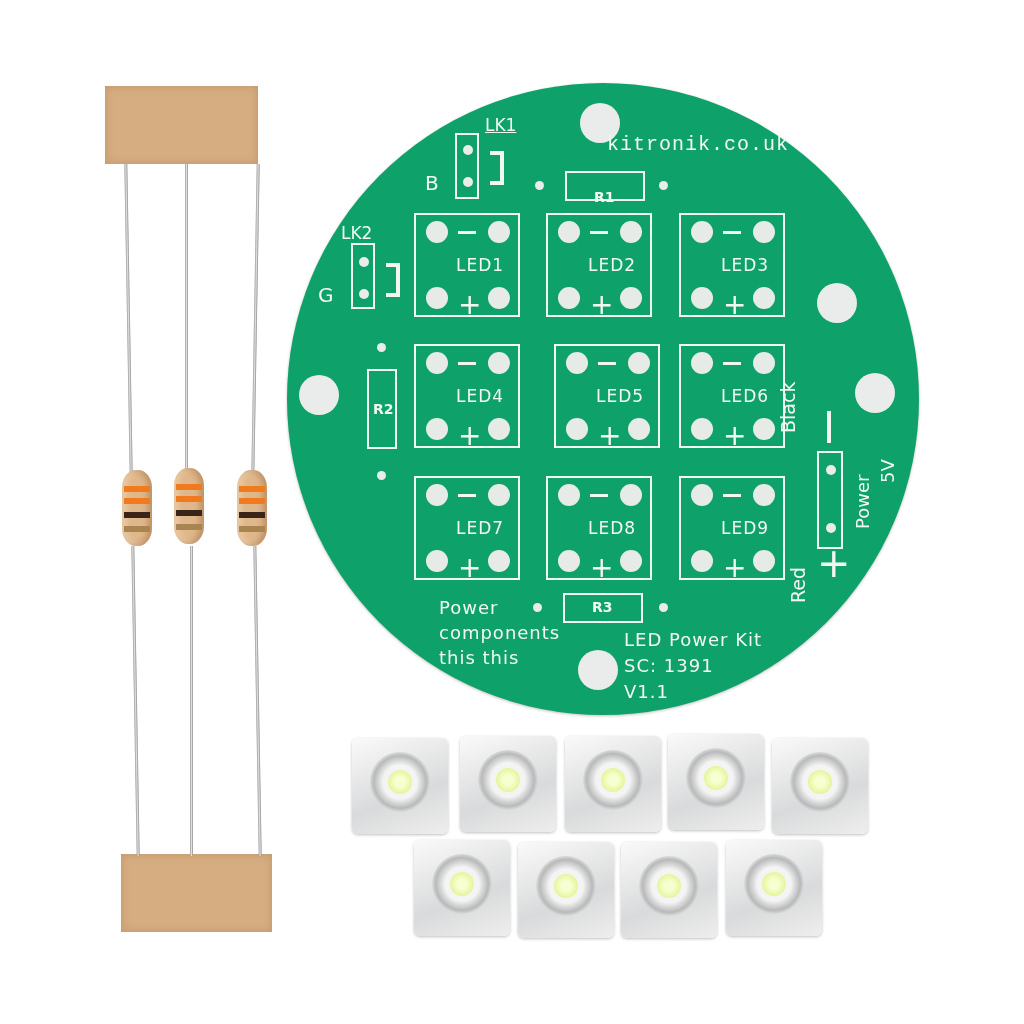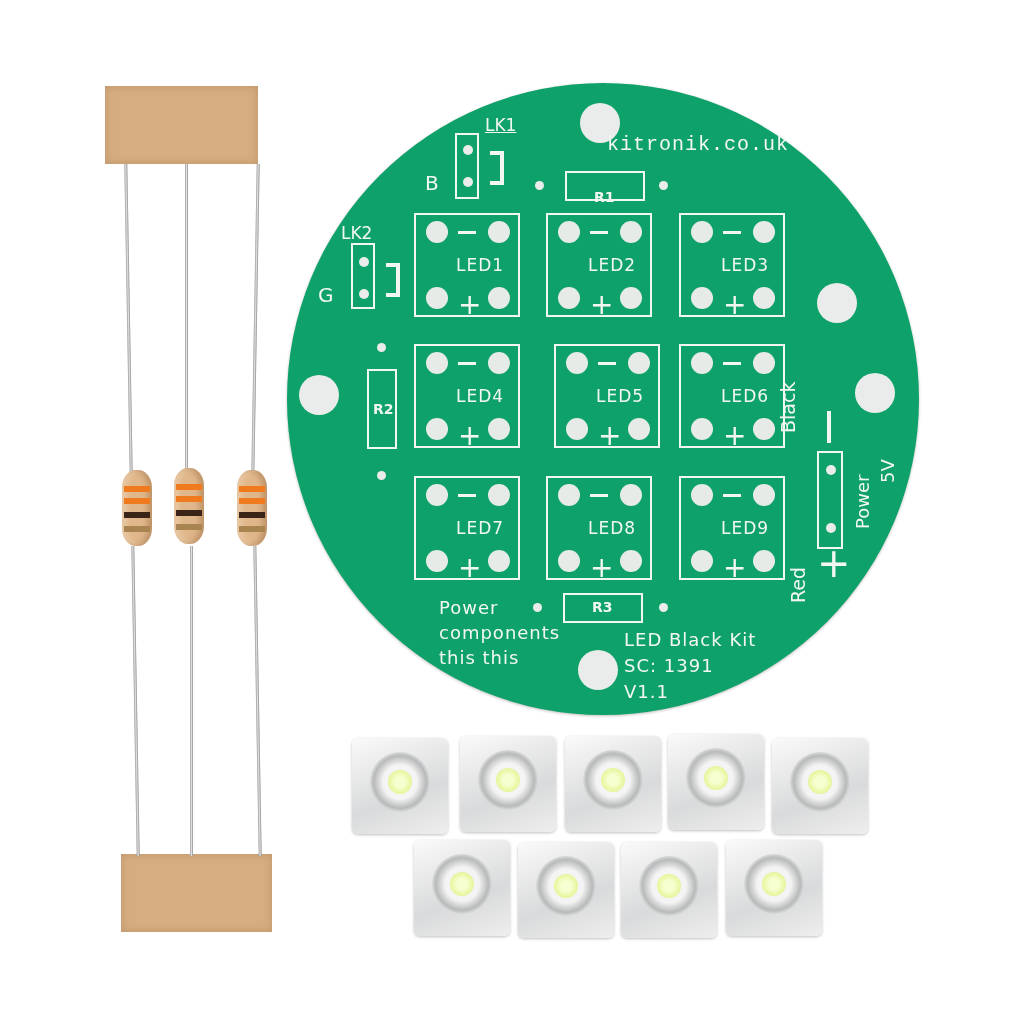--- a/index.html
+++ b/index.html
@@ -195,21 +195,21 @@
   </div>
   <div class="silk" style="left:530px;top:460px;font-size:40px;line-height:40px;">+</div>
   <div class="silk" style="left:500px;top:520px;font-size:19px;transform:rotate(-90deg);transform-origin:left top;">Red</div>
   <div class="silk" style="left:565px;top:446px;font-size:18px;transform:rotate(-90deg);transform-origin:left top;">Power</div>
   <div class="silk" style="left:590px;top:400px;font-size:18px;transform:rotate(-90deg);transform-origin:left top;">5V</div>
 
   <div class="silk" style="left:152px;top:514px;font-size:18px;letter-spacing:1px;">Power</div>
   <div class="silk" style="left:152px;top:539px;font-size:18px;letter-spacing:1px;">components</div>
   <div class="silk" style="left:152px;top:564px;font-size:18px;letter-spacing:1px;">this this</div>
 
-  <div class="silk" style="left:337px;top:546px;font-size:18px;letter-spacing:1px;">LED Black Kit</div>
+  <div class="silk" style="left:337px;top:546px;font-size:18px;letter-spacing:1px;">LED Power Kit</div>
   <div class="silk" style="left:337px;top:572px;font-size:18px;letter-spacing:1px;">SC: 1391</div>
   <div class="silk" style="left:337px;top:598px;font-size:18px;letter-spacing:1px;">V1.1</div>
 </div>
 
 <div>
   <div class="led" style="left:352px;top:738px;">
       <div class="ring"></div>
       <div class="chip"></div>
     </div>
   <div class="led" style="left:460px;top:736px;">

